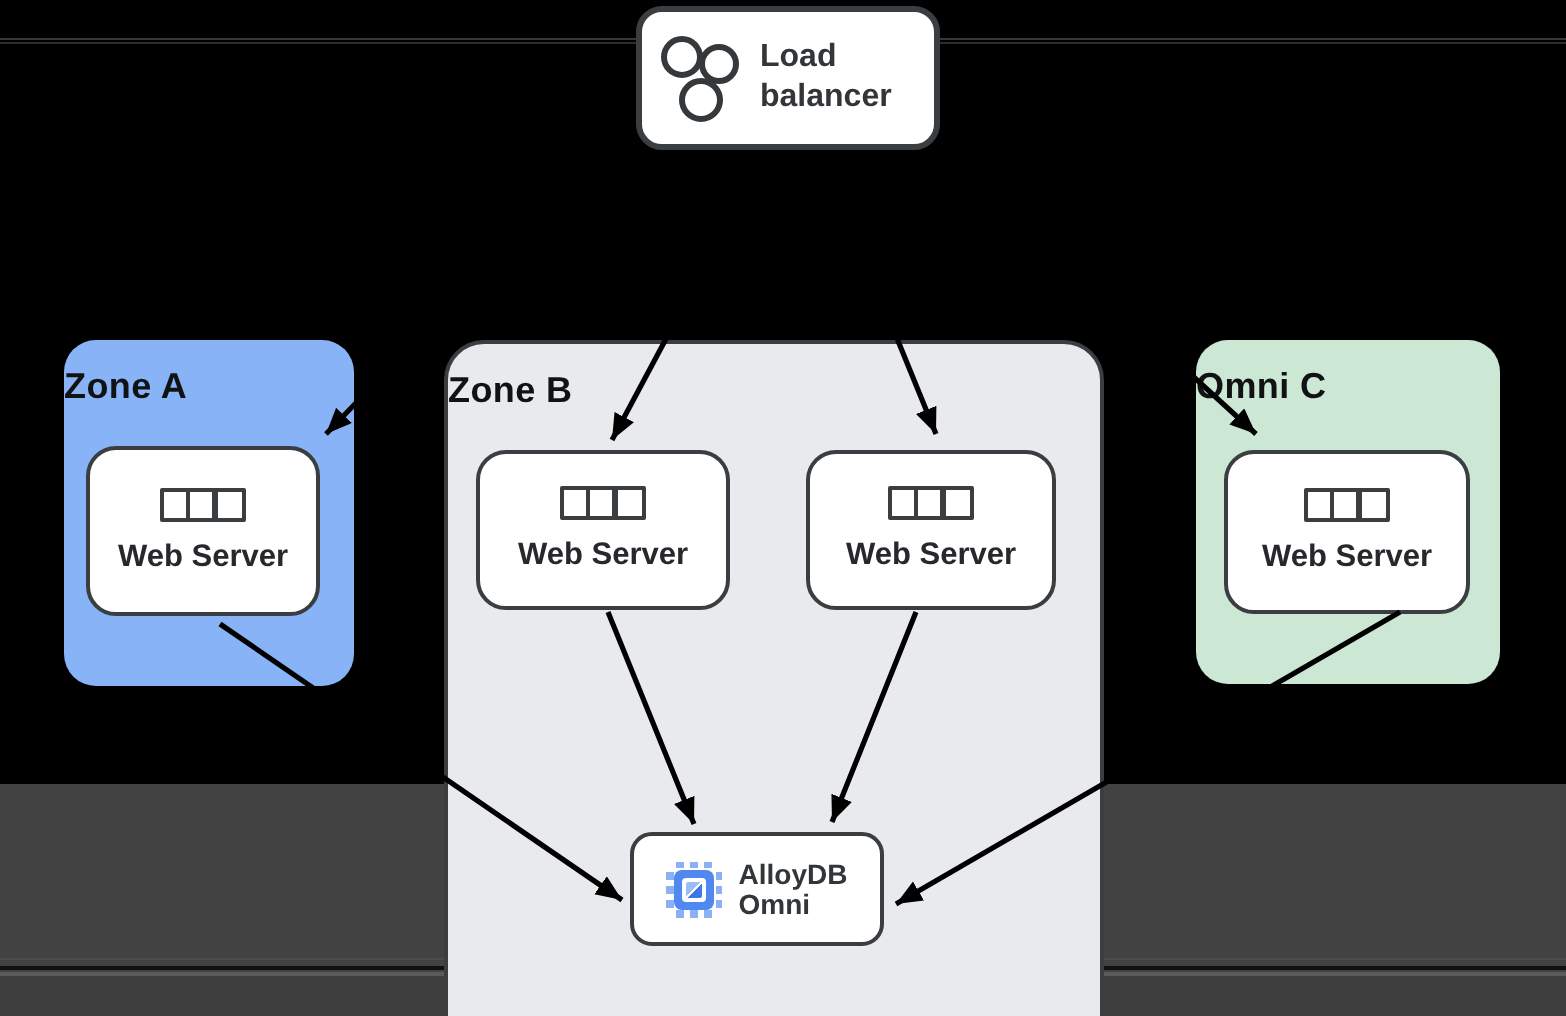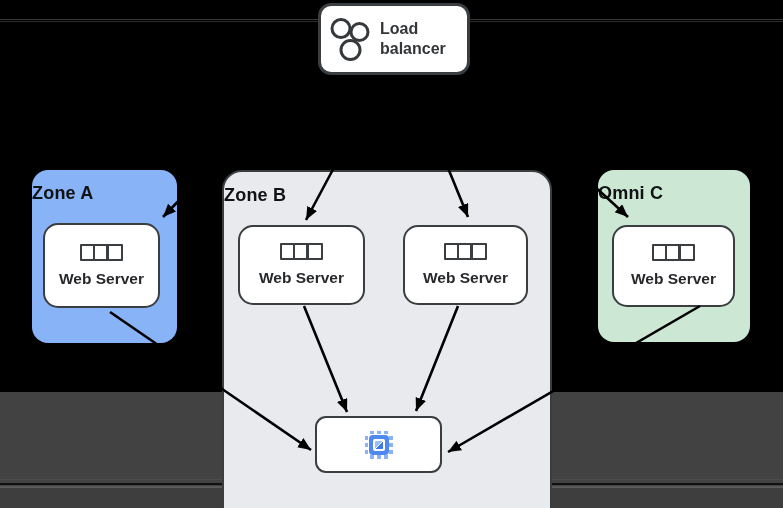--- a/index.html
+++ b/index.html
@@ -126,20 +126,24 @@
   <div class="node db">
     <div class="chip">
       <div class="pin t"></div>
         <div class="pin b"></div>
         <div class="pin l"></div>
         <div class="pin r"></div>
       <div class="body"></div>
         <div class="inner"></div>
         <div class="core"></div>
     </div>
+    <div class="db-label">
+      <span>AlloyDB</span>
+      <span>Omni</span>
+    </div>
   </div>
 
   <svg class="arrows" width="783" height="508" viewBox="0 0 783 508">
     <defs>
       <marker id="ah" markerUnits="userSpaceOnUse" markerWidth="14" markerHeight="12" refX="13" refY="5.5" orient="auto">
         <path d="M0,0 L13,5.5 L0,11 Z" fill="#000"></path>
       </marker>
     </defs>
     <g stroke="#000" stroke-width="2.6" fill="none">
       <line x1="300" y1="75" x2="163" y2="217" marker-end="url(#ah)"></line>

